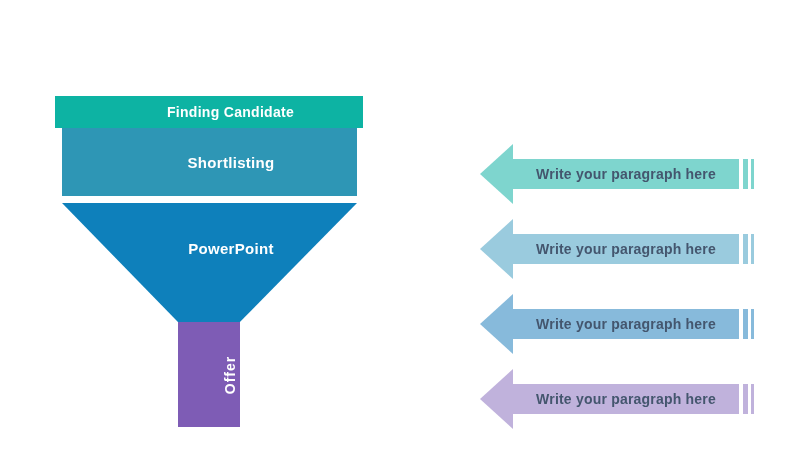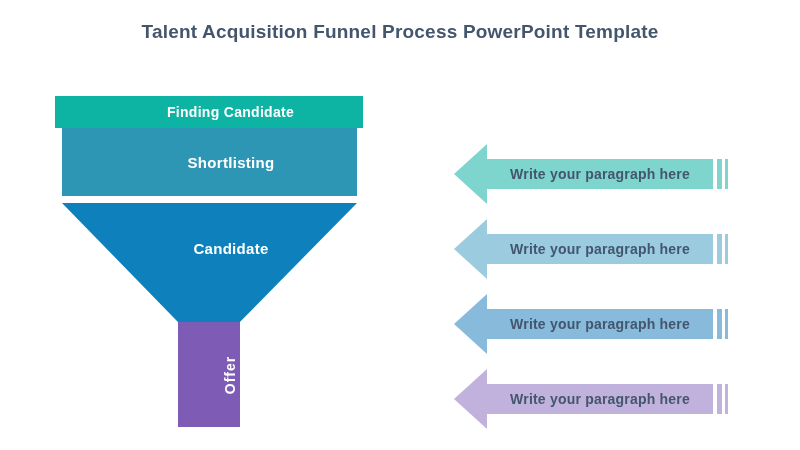--- a/index.html
+++ b/index.html
@@ -49,21 +49,21 @@
   .stage-3 .stage-label { font-size: 15px; margin-top: 37px; }
   .stage-4 { left: 178px; top: 322px; width: 62px; height: 105px; }
   .stage-4 .stage-label {
     font-size: 14px;
     transform: rotate(-90deg);
     letter-spacing: 1px;
   }
   
   .callout {
     position: absolute;
-    left: 454px;
+    left: 480px;
     width: 274px;
     height: 60px;
   }
   .callout-1 { top: 144px; }
   .callout-2 { top: 219px; }
   .callout-3 { top: 294px; }
   .callout-4 { top: 369px; }
   .callout .head {
     position: absolute;
     left: 0; top: 0;
@@ -94,33 +94,32 @@
     position: absolute;
     left: 271px; top: 15px;
     width: 3px; height: 30px;
   }
 </style>
 </head>
 <body>
 
 <div class="slide">
 
-  <div class="slide-title">Talent Acquisition Funnel Process PowerPoint Template</div>
 
   <div>
     <div class="stage stage-1" style="background-color: rgb(13, 179, 163);">
       <span class="stage-label">Finding Candidate</span>
     </div>
 
     <div class="stage stage-2" style="background-color: rgb(46, 150, 181);">
       <span class="stage-label">Shortlisting</span>
     </div>
 
     <div class="stage stage-3" style="background-color: rgb(14, 128, 187);">
-      <span class="stage-label">Candidate</span>
+      <span class="stage-label">PowerPoint</span>
     </div>
 
     <div class="stage stage-4" style="background-color: rgb(126, 92, 181);">
       <span class="stage-label">Offer</span>
     </div>
   </div>
 
   <div class="callout callout-1">
     <div class="head" style="background-color: rgb(126, 213, 206);"></div>
     <div class="body" style="background-color: rgb(126, 213, 206);">

